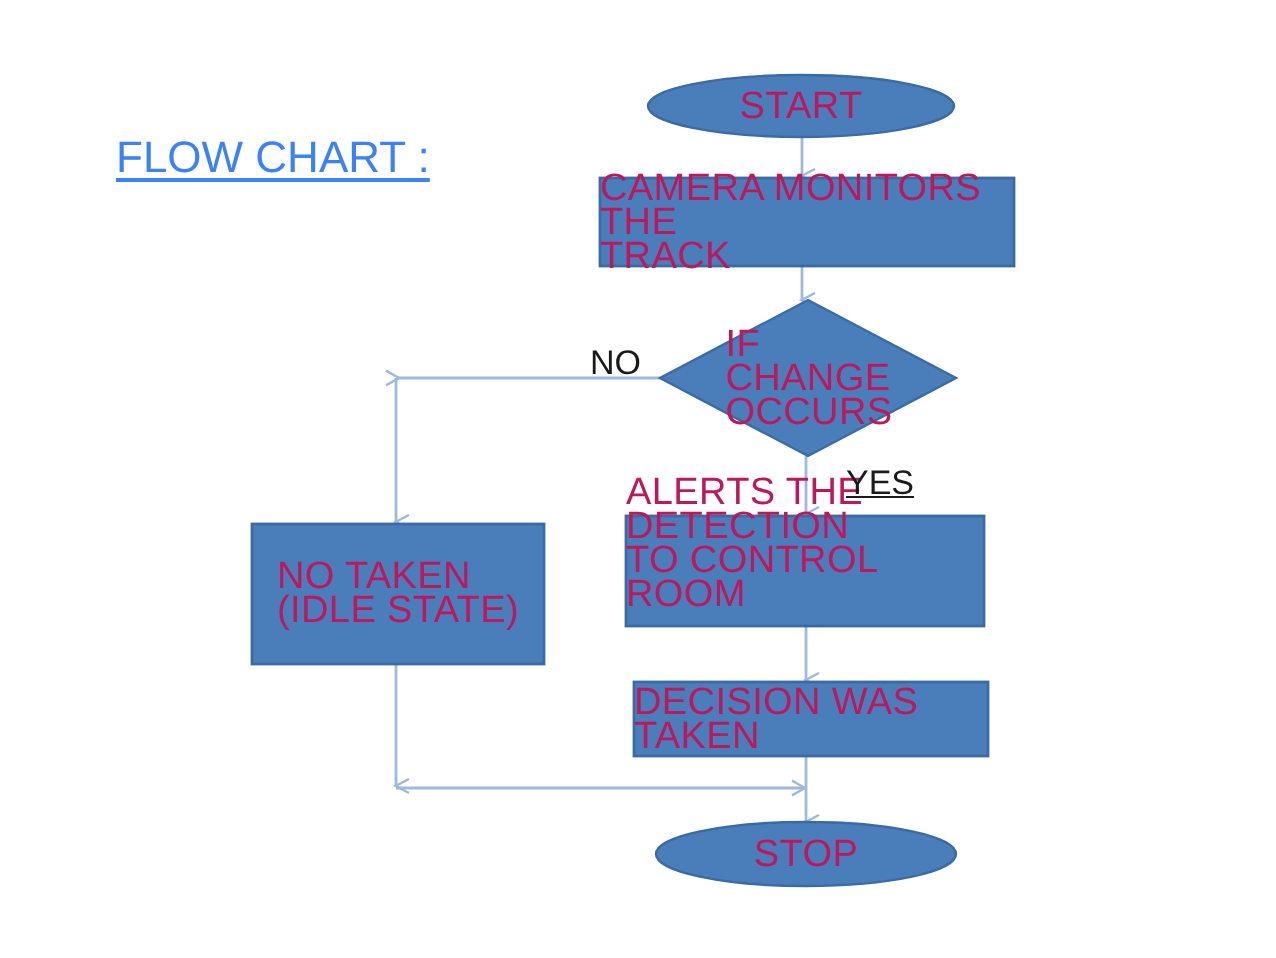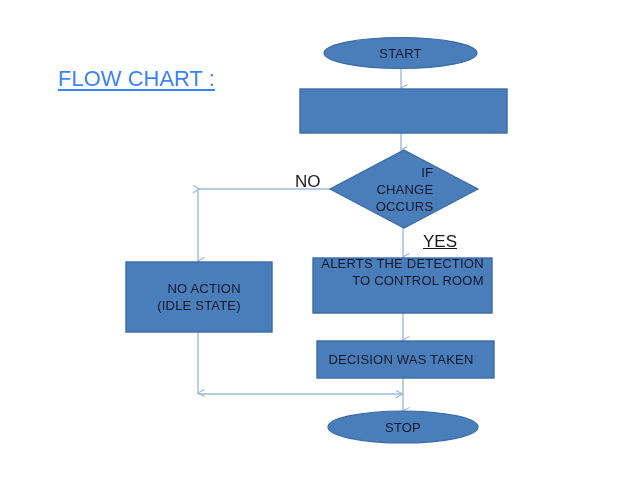--- a/index.html
+++ b/index.html
@@ -20,23 +20,23 @@
     left: 0;
     top: 0;
     width: 638px;
     height: 479px;
   }
   .node-label {
     position: absolute;
     display: flex;
     align-items: center;
     justify-content: center;
-    text-align: right;
-    color: #0f172a;
-    font-size: 13px;
+    text-align: left;
+    color: #be185d;
+    font-size: 19px;
     line-height: 17px;
     letter-spacing: 0.2px;
     pointer-events: none;
     white-space: pre-line;
   }
   .edge-label {
     position: absolute;
     color: #1a1a1a;
     font-size: 17px;
     line-height: 15px;
@@ -103,26 +103,28 @@
 
     <rect x="313" y="258" width="179" height="55" fill="#4a7ebb" stroke="#3a6ba5" stroke-width="1.4"></rect>
 
     <rect x="317" y="341" width="177" height="37" fill="#4a7ebb" stroke="#3a6ba5" stroke-width="1.4"></rect>
 
     <ellipse cx="403" cy="427" rx="75" ry="16" fill="#4a7ebb" stroke="#3a6ba5" stroke-width="1.2"></ellipse>
   </svg>
 
   <div class="node-label" style="left:324px; top:38px; width:153px; height:31px;">START</div>
 
+  <div class="node-label" style="left:300px; top:89px; width:207px; height:44px;">CAMERA MONITORS THE
+TRACK</div>
 
   <div class="node-label" style="left:352px; top:155px; width:105px; height:68px;">IF
 CHANGE
 OCCURS</div>
 
-  <div class="node-label" style="left:126px; top:262px; width:146px; height:70px;">NO ACTION
+  <div class="node-label" style="left:126px; top:262px; width:146px; height:70px;">NO TAKEN
 (IDLE STATE)</div>
 
   <div class="node-label" style="left:313px; top:248px; width:179px; height:47px;">ALERTS THE DETECTION
 TO CONTROL ROOM</div>
 
   <div class="node-label" style="left:317px; top:341px; width:168px; height:37px;">DECISION WAS TAKEN</div>
 
   <div class="node-label" style="left:328px; top:411px; width:150px; height:32px;">STOP</div>
 
   <div class="edge-label" style="left:295px; top:174px;">NO</div>

